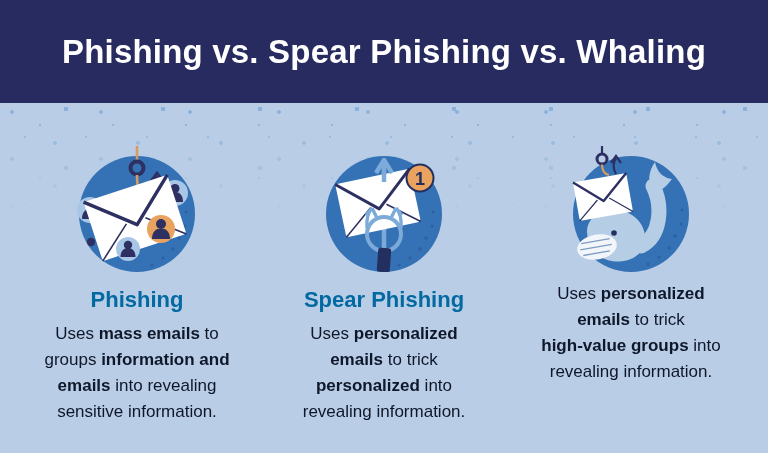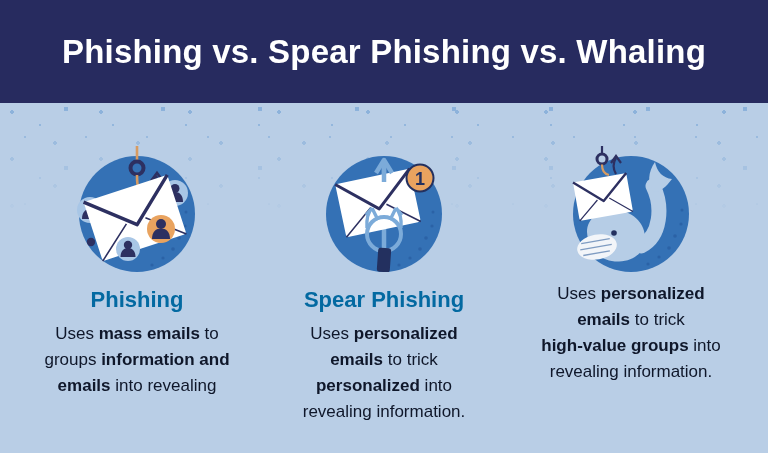--- a/index.html
+++ b/index.html
@@ -109,21 +109,21 @@
           <path d="M95,93 C95,85.5 99,82.5 104,82.5 C109,82.5 113,85.5 113,93 Z" fill="#2d3061"></path>
         </g>
         <g>
           <circle cx="71" cy="103" r="12" fill="#a8c6e6"></circle>
           <circle cx="71" cy="99" r="4.2" fill="#2d3061"></circle>
           <path d="M63.5,111 C63.5,105 67,102 71,102 C75,102 78.5,105 78.5,111 Z" fill="#2d3061"></path>
         </g>
         <circle cx="34" cy="96" r="4.2" fill="#2d3061"></circle>
       </svg>
       <h2 class="col-heading">Phishing</h2>
-      <p class="col-desc"><span>Uses </span><span class="b">mass emails</span><span> to</span><br><span>groups </span><span class="b">information and</span><br><span class="b">emails</span><span> into revealing</span><br></p>
+      <p class="col-desc"><span>Uses </span><span class="b">mass emails</span><span> to</span><br><span>groups </span><span class="b">information and</span><br><span class="b">emails</span><span> into revealing</span><br><span>sensitive information.</span></p>
     </div>
 
     <div class="column">
       <svg class="icon" viewBox="0 0 160 126" aria-hidden="true">
         <circle cx="80" cy="68" r="58" fill="#3471b5"></circle>
         <g fill="#2b62a6">
           <circle cx="122" cy="92" r="1.8"></circle>
             <circle cx="128" cy="80" r="1.6"></circle>
           <circle cx="116" cy="103" r="1.8"></circle>
             <circle cx="106" cy="112" r="1.6"></circle>

